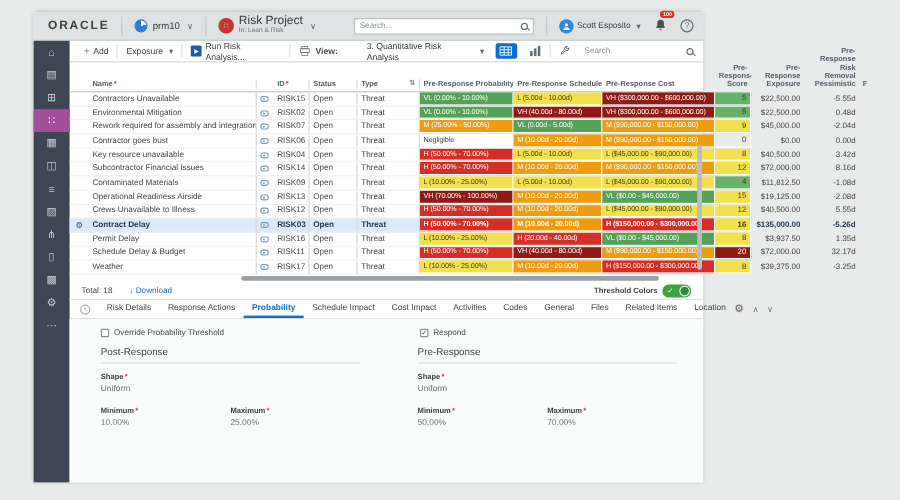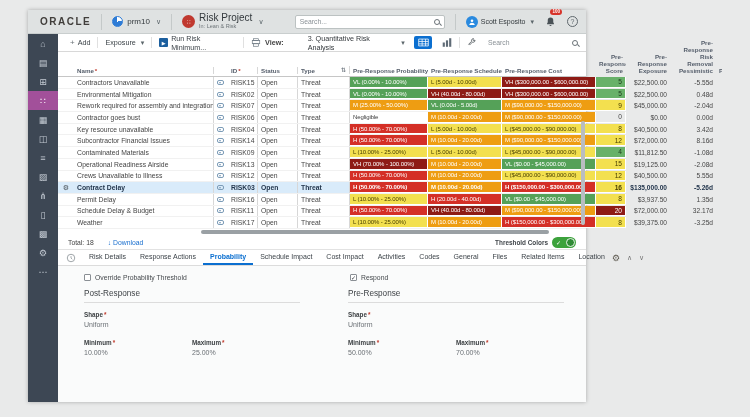--- a/index.html
+++ b/index.html
@@ -206,21 +206,21 @@
             <span>Add</span>
           </span>
         <span class="vsep"></span>
         <span class="tbtn">
             <span>Exposure</span>
             <span class="chev">▾</span>
           </span>
         <span class="vsep"></span>
         <span class="tbtn">
             <span class="runic">▶</span>
-            <span>Run Risk Minimum...</span>
+            <span>Run Risk Analysis...</span>
           </span>
         <span class="vsep"></span>
         <span class="tbtn">
           <svg width="10" height="9" viewBox="0 0 16 14">
               <rect x="4" y="1" width="8" height="3" fill="none" stroke="#5f6b76"></rect>
               <rect x="2" y="4" width="12" height="5" fill="none" stroke="#5f6b76"></rect>
               <rect x="4" y="9" width="8" height="4" fill="none" stroke="#5f6b76"></rect>
             </svg>
         </span>
         <span class="tb-spacer" style="flex:1"></span>

